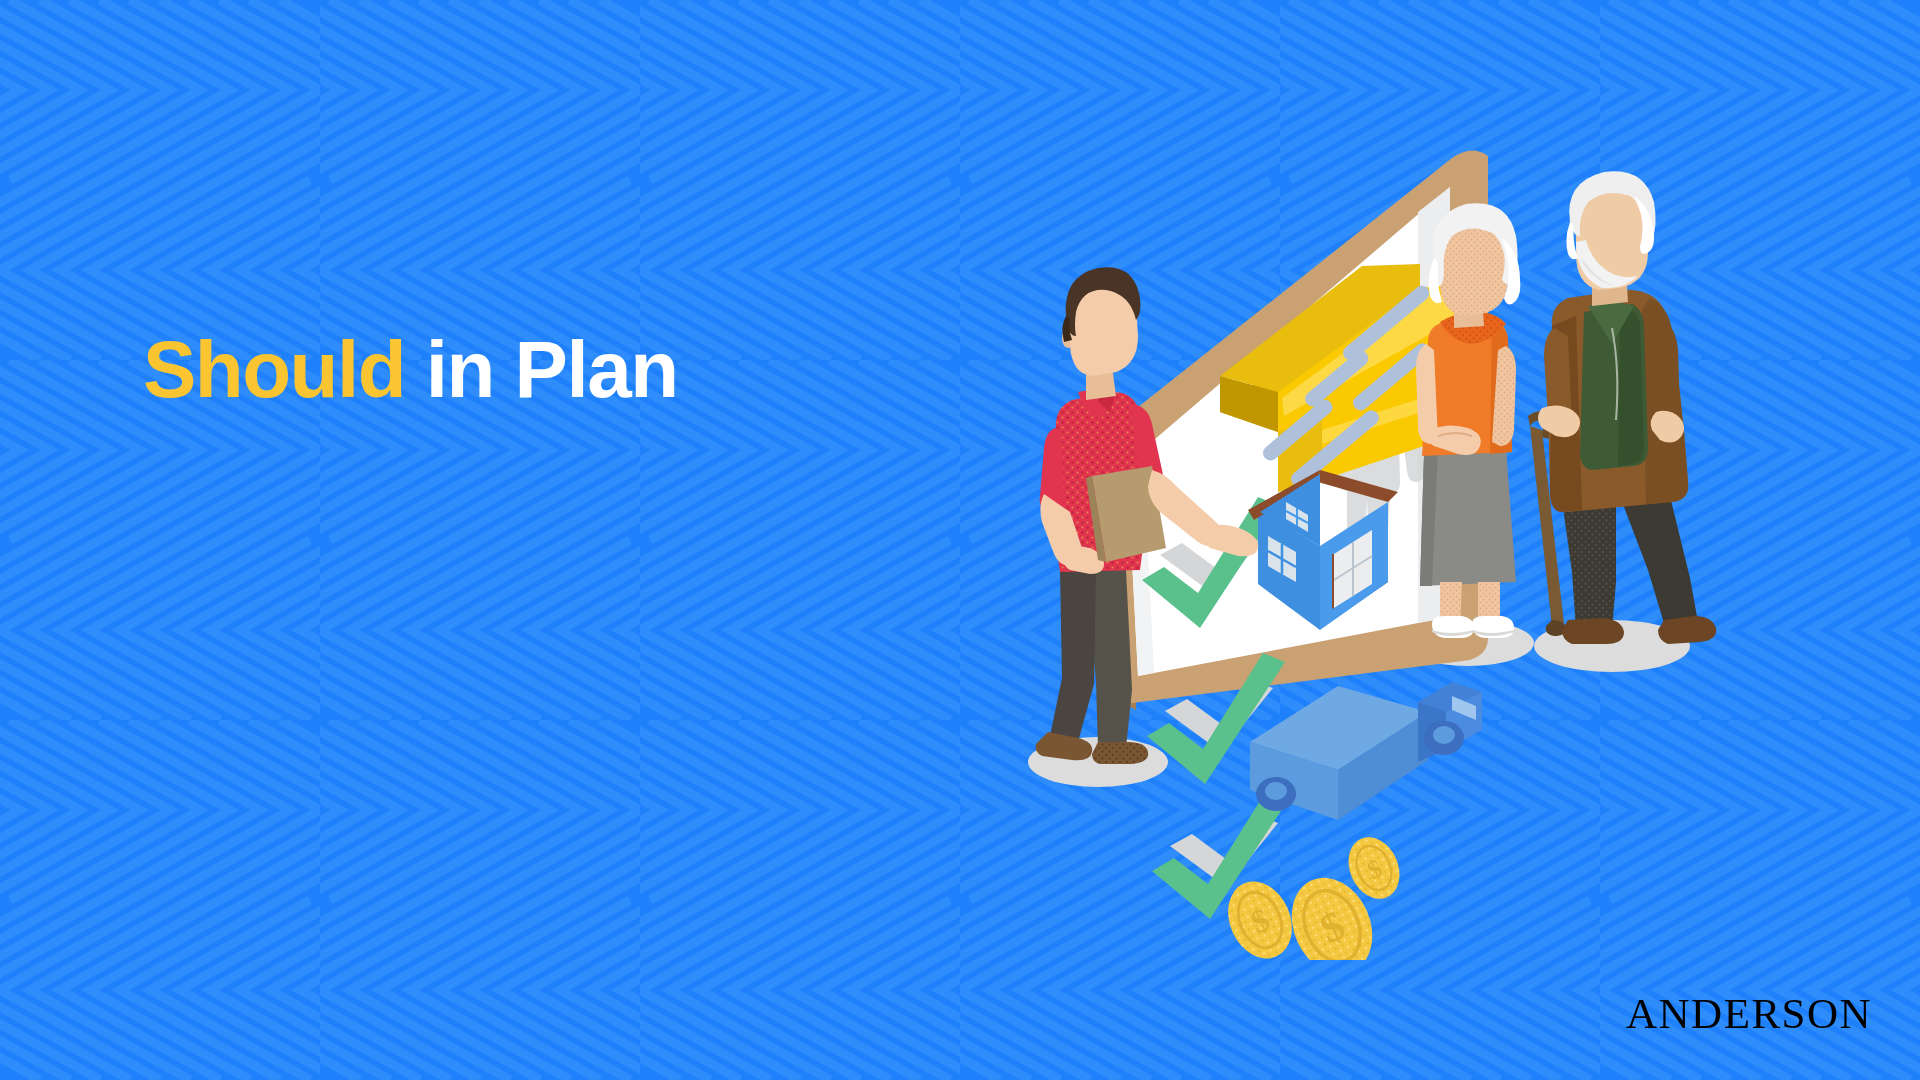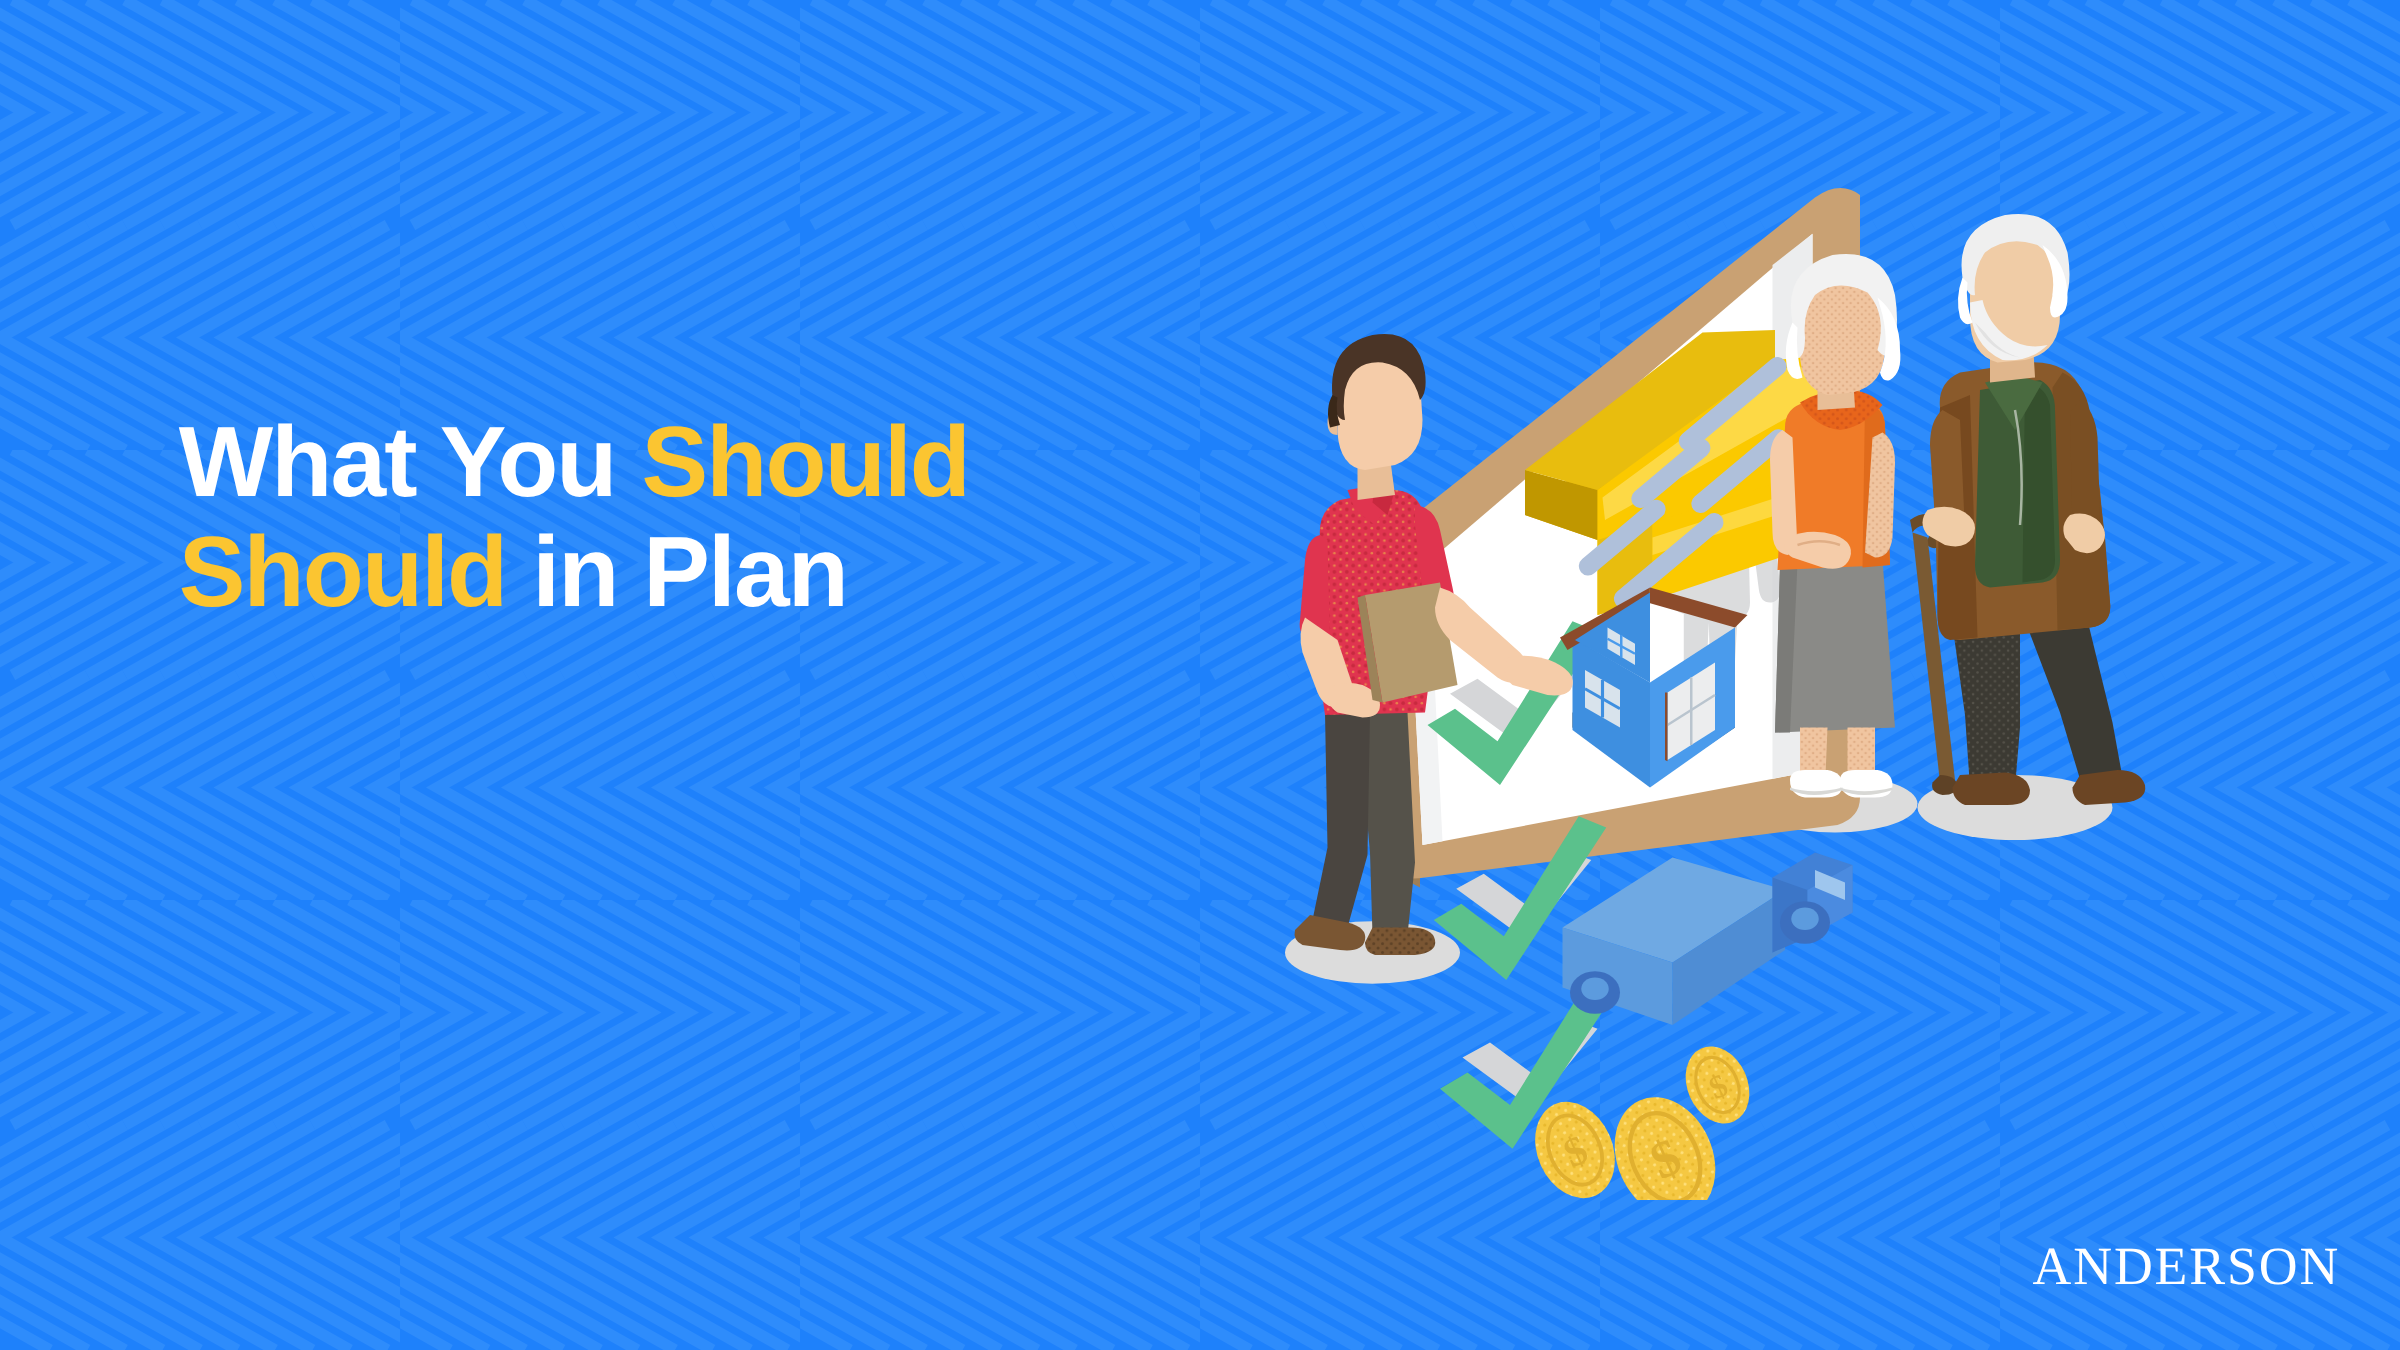--- a/index.html
+++ b/index.html
@@ -41,21 +41,21 @@
     color: #ffffff;
   }
   .hl-accent { color: #FBC531; }
 
   
   #logo {
     position: absolute;
     left: 1626px;
     top: 992px;
     z-index: 40;
-    color: #ffffff;
+    color: #000000;
     font-family: "Liberation Serif", serif;
     font-size: 43px;
     letter-spacing: 1.5px;
     line-height: 1;
     white-space: nowrap;
   }
 
   
   #illustration {
     position: absolute;
@@ -109,21 +109,20 @@
           <path d="M 100 180 L -60 270 L 100 360"></path>
           <path d="M 70 180 L -90 270 L 70 360"></path>
           <path d="M 40 180 L -120 270 L 40 360"></path>
         </g>
       </pattern>
     </defs>
     <rect width="1920" height="1080" fill="url(#chev)"></rect>
   </svg>
 
   <div id="headline">
-    <div class="hl-line"><span>What You </span><span class="hl-accent">Should</span></div>
     <div class="hl-line"><span class="hl-accent">Should</span><span> in Plan</span></div>
   </div>
 
   <div id="logo">ANDERSON</div>
 
   <div id="illustration">
   <svg width="700" height="830" viewBox="0 0 700 830" xmlns="http://www.w3.org/2000/svg">
     <defs>
 
       <pattern id="dots-red" width="10" height="10" patternUnits="userSpaceOnUse">

